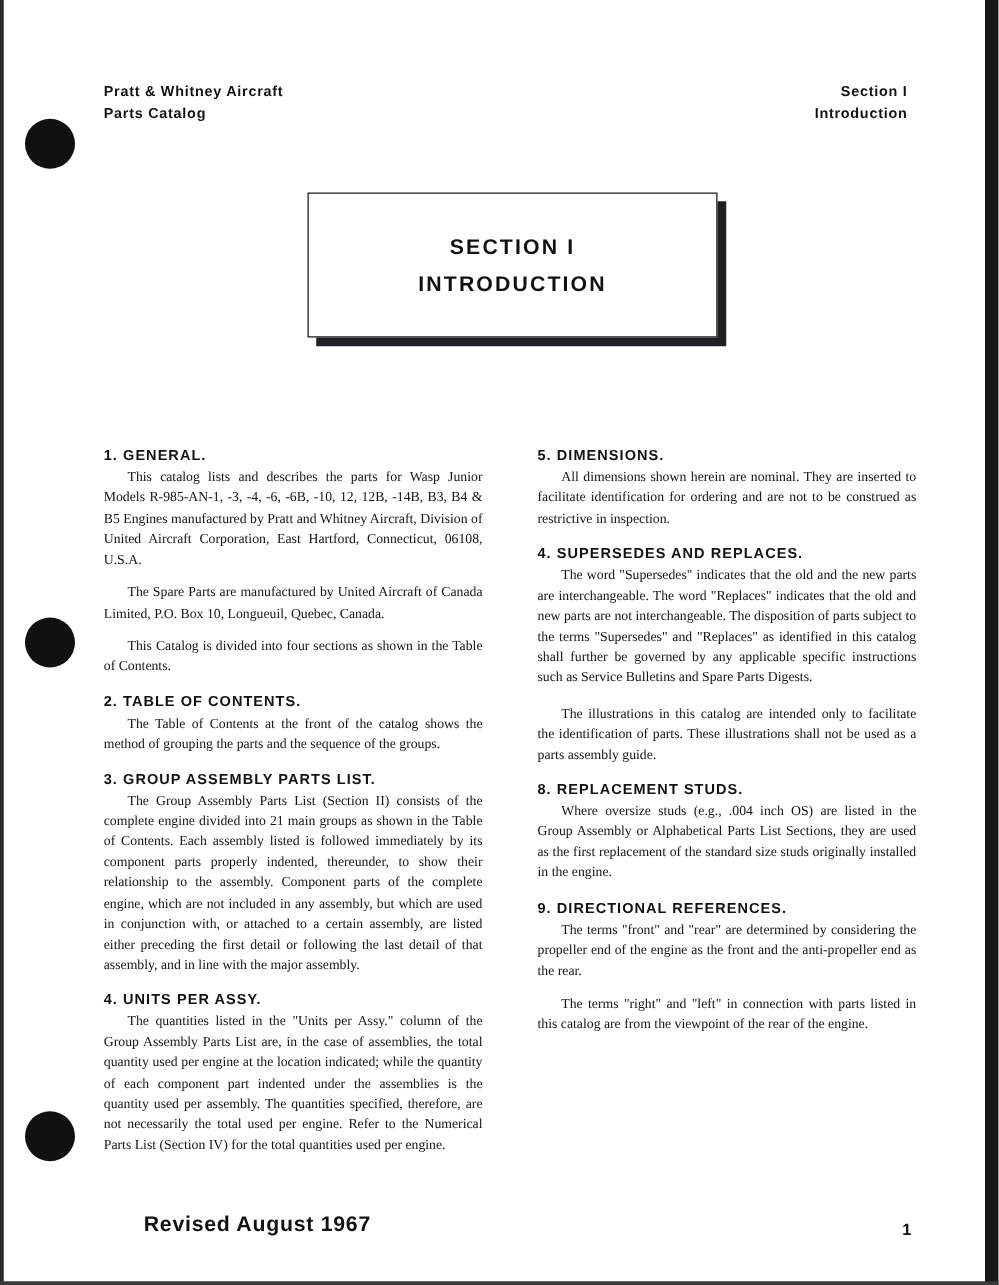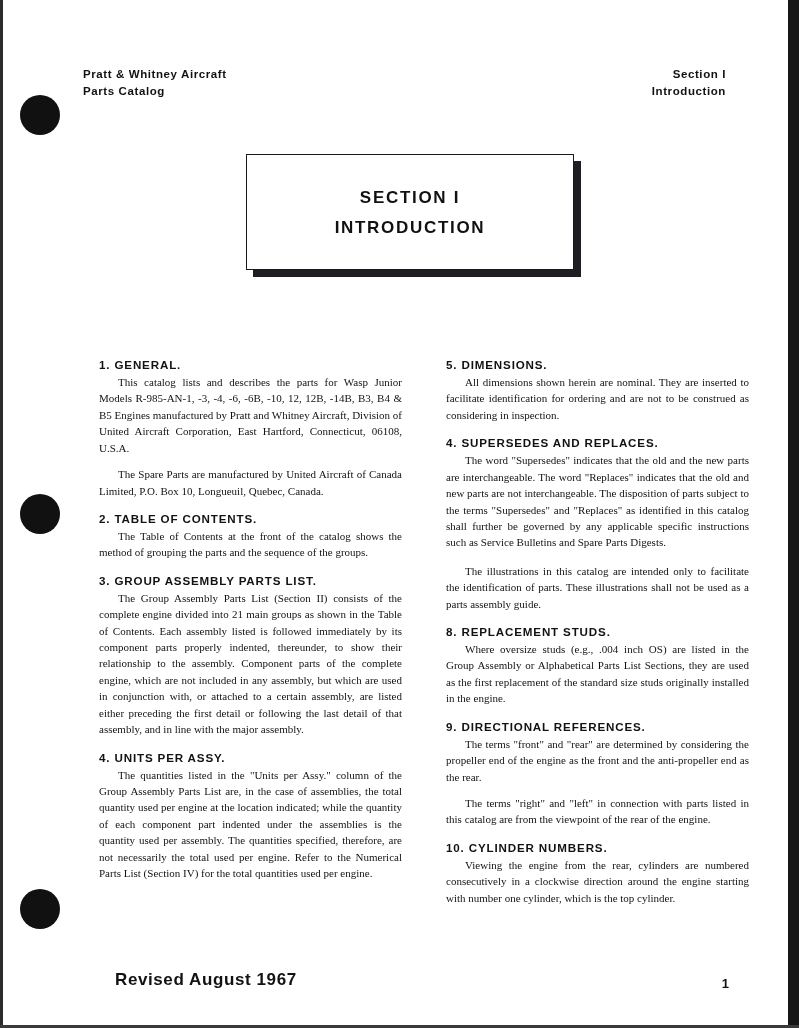--- a/index.html
+++ b/index.html
@@ -98,21 +98,21 @@
     font-size: 17px;
     letter-spacing: 1.7px;
     color: #111111;
     line-height: 1.0;
   }
   .plaque-line.l1 { margin-bottom: 13px; }
 
   
   .columns {
     position: absolute;
-    left: 99px;
+    left: 83px;
     top: 357px;
     width: 650px;
     display: flex;
     gap: 44px;
   }
   .col {
     width: 306px;
   }
   h2.sec-head {
     font-family: "Liberation Sans", sans-serif;
@@ -192,58 +192,55 @@
       <div class="plaque-line l2">INTRODUCTION</div>
     </div>
   </div>
 
   <div class="columns">
     <div class="col" id="col-left">
         <div class="block">
           <h2 class="sec-head">1. GENERAL.</h2>
           <p class="para">This catalog lists and describes the parts for Wasp Junior Models R-985-AN-1, -3, -4, -6, -6B, -10, 12, 12B, -14B, B3, B4 &amp; B5 Engines manufactured by Pratt and Whitney Aircraft, Division of United Aircraft Corporation, East Hartford, Connecticut, 06108, U.S.A.</p>
           <p class="para">The Spare Parts are manufactured by United Aircraft of Canada Limited, P.O. Box 10, Longueuil, Quebec, Canada.</p>
+          <p class="para">This Catalog is divided into four sections as shown in the Table of Contents.</p>
         </div>
         <div class="block">
           <h2 class="sec-head">2. TABLE OF CONTENTS.</h2>
           <p class="para">The Table of Contents at the front of the catalog shows the method of grouping the parts and the sequence of the groups.</p>
         </div>
         <div class="block">
           <h2 class="sec-head">3. GROUP ASSEMBLY PARTS LIST.</h2>
           <p class="para">The Group Assembly Parts List (Section II) consists of the complete engine divided into 21 main groups as shown in the Table of Contents. Each assembly listed is followed immediately by its component parts properly indented, thereunder, to show their relationship to the assembly. Component parts of the complete engine, which are not included in any assembly, but which are used in conjunction with, or attached to a certain assembly, are listed either preceding the first detail or following the last detail of that assembly, and in line with the major assembly.</p>
         </div>
         <div class="block">
           <h2 class="sec-head">4. UNITS PER ASSY.</h2>
           <p class="para">The quantities listed in the "Units per Assy." column of the Group Assembly Parts List are, in the case of assemblies, the total quantity used per engine at the location indicated; while the quantity of each component part indented under the assemblies is the quantity used per assembly. The quantities specified, therefore, are not necessarily the total used per engine. Refer to the Numerical Parts List (Section IV) for the total quantities used per engine.</p>
         </div>
       </div>
     <div class="col" id="col-right">
         <div class="block">
           <h2 class="sec-head">5. DIMENSIONS.</h2>
-          <p class="para">All dimensions shown herein are nominal. They are inserted to facilitate identification for ordering and are not to be construed as considering in inspection.</p>
+          <p class="para">All dimensions shown herein are nominal. They are inserted to facilitate identification for ordering and are not to be construed as restrictive in inspection.</p>
         </div>
         <div class="block">
           <h2 class="sec-head">4. SUPERSEDES AND REPLACES.</h2>
           <p class="para">The word "Supersedes" indicates that the old and the new parts are interchangeable. The word "Replaces" indicates that the old and new parts are not interchangeable. The disposition of parts subject to the terms "Supersedes" and "Replaces" as identified in this catalog shall further be governed by any applicable specific instructions such as Service Bulletins and Spare Parts Digests.</p>
         </div>
         <div class="block">
           <p class="para">The illustrations in this catalog are intended only to facilitate the identification of parts. These illustrations shall not be used as a parts assembly guide.</p>
         </div>
         <div class="block">
           <h2 class="sec-head">8. REPLACEMENT STUDS.</h2>
           <p class="para">Where oversize studs (e.g., .004 inch OS) are listed in the Group Assembly or Alphabetical Parts List Sections, they are used as the first replacement of the standard size studs originally installed in the engine.</p>
         </div>
         <div class="block">
           <h2 class="sec-head">9. DIRECTIONAL REFERENCES.</h2>
           <p class="para">The terms "front" and "rear" are determined by considering the propeller end of the engine as the front and the anti-propeller end as the rear.</p>
           <p class="para">The terms "right" and "left" in connection with parts listed in this catalog are from the viewpoint of the rear of the engine.</p>
         </div>
-        <div class="block">
-          <h2 class="sec-head">10. CYLINDER NUMBERS.</h2>
-          <p class="para">Viewing the engine from the rear, cylinders are numbered consecutively in a clockwise direction around the engine starting with number one cylinder, which is the top cylinder.</p>
-        </div>
       </div>
   </div>
 
   <div class="footer-left">Revised August 1967</div>
   <div class="footer-right">1</div>
 
 </div>
 
 </body></html>

